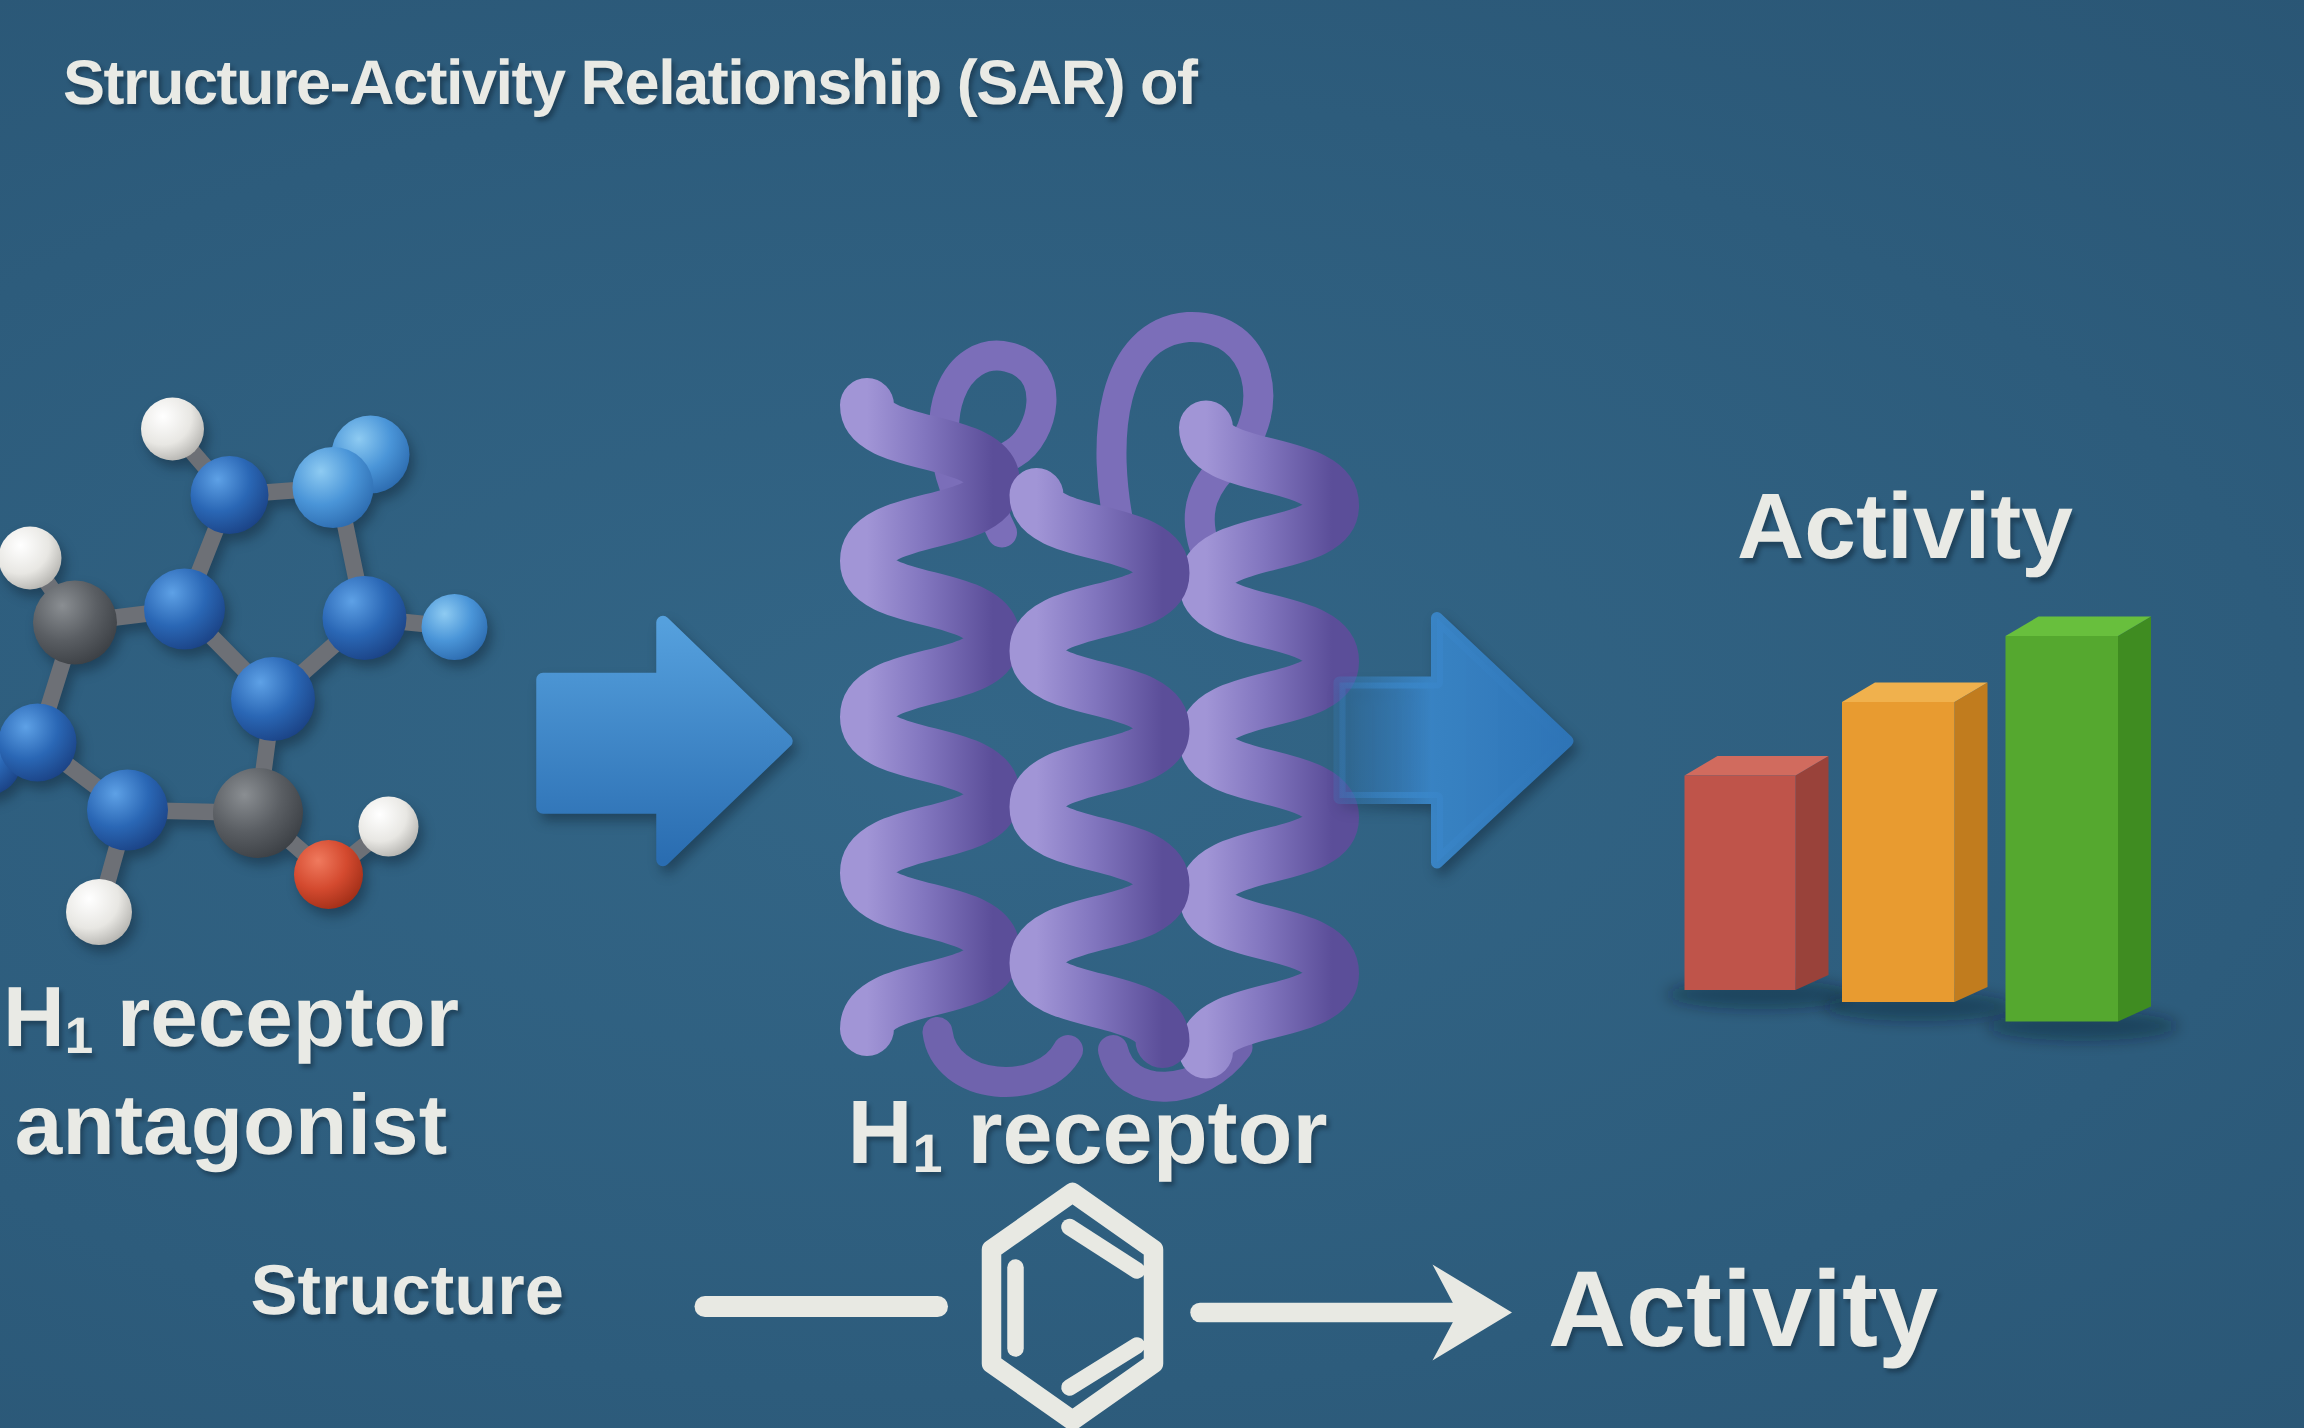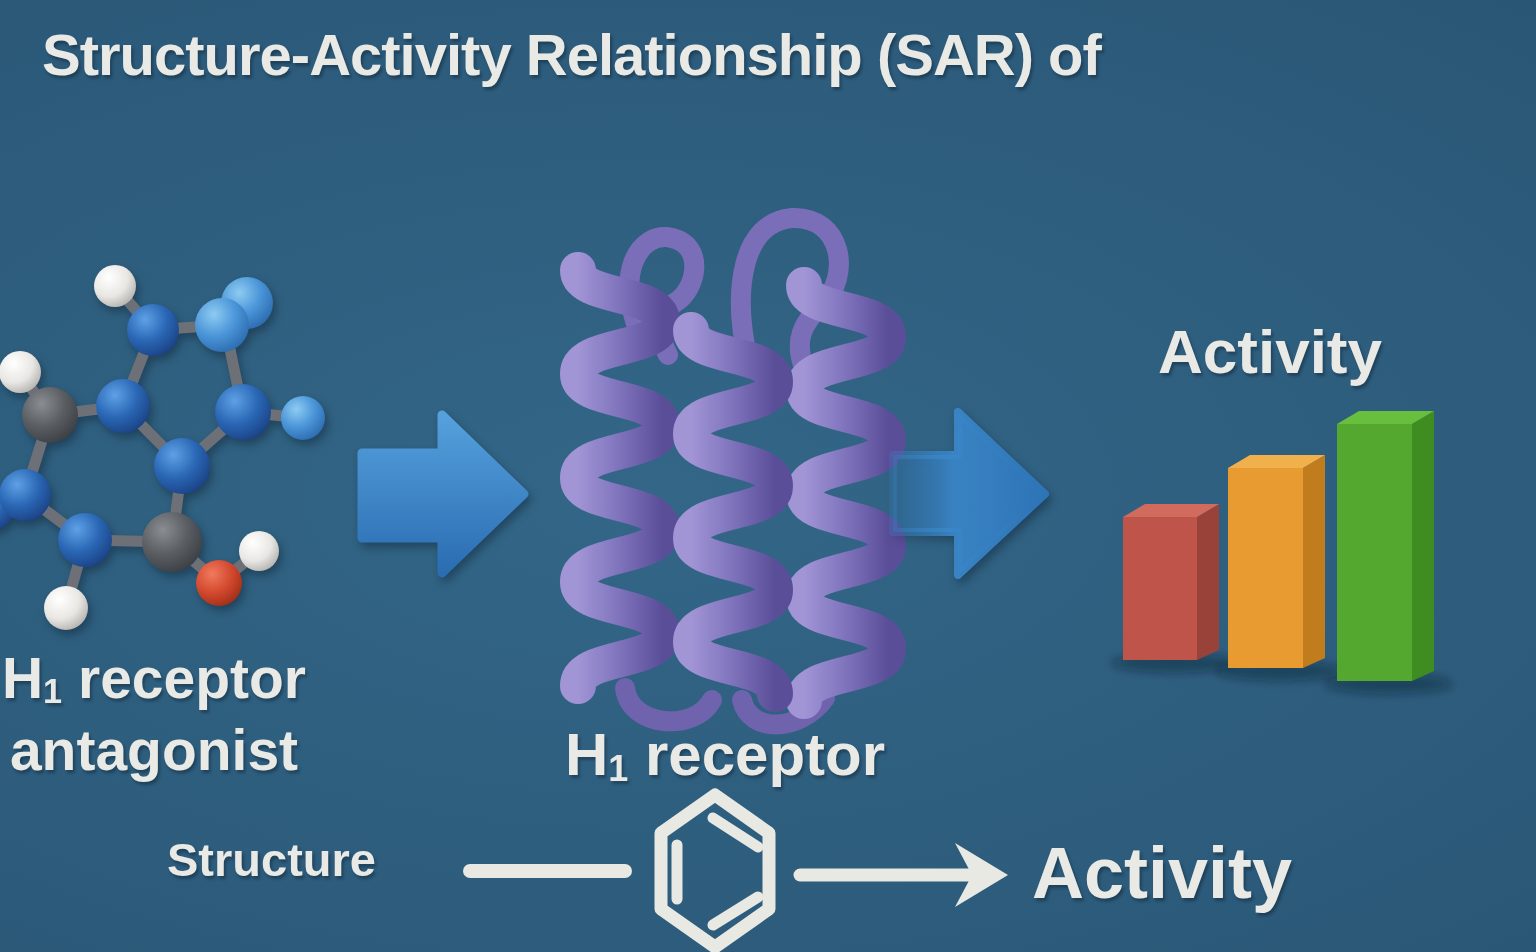--- a/index.html
+++ b/index.html
@@ -3,21 +3,21 @@
 <meta charset="utf-8">
 <style>
   html,body{margin:0;padding:0;background:#1d4158;}
   .canvas{
     position:relative;width:1536px;height:952px;overflow:hidden;
     font-family:"Liberation Sans", sans-serif;
     background:radial-gradient(120% 95% at 42% 52%, #336687 0%, #2d5c7c 48%, #27506e 100%);
   }
   .txt{position:absolute;color:#e9eae5;font-weight:700;
        text-shadow:2px 3px 3px rgba(5,18,30,0.35);}
-  .title{left:42px;top:14px;font-size:58px;line-height:82px;letter-spacing:-1px;white-space:nowrap;}
+  .title{left:42px;top:14px;font-size:42px;line-height:82px;letter-spacing:-1px;white-space:nowrap;}
   .mol-label{left:-6px;top:646px;width:320px;text-align:center;font-size:57px;line-height:64px;}
   .receptor-label{left:553px;top:720px;width:344px;text-align:center;font-size:60px;}
   .chart-label{left:1112px;top:316px;width:316px;text-align:center;font-size:62px;}
   .flow-structure{left:128px;top:832px;font-size:47px;margin-left:39px;}
   .flow-activity{left:1032px;top:832px;font-size:72px;}
   .subs{font-size:0.60em;position:relative;top:0.16em;}
   svg{position:absolute;display:block;overflow:visible;}
   .shadowed{filter:drop-shadow(3px 5px 4px rgba(2,14,26,0.35));}
 </style>
 </head>

